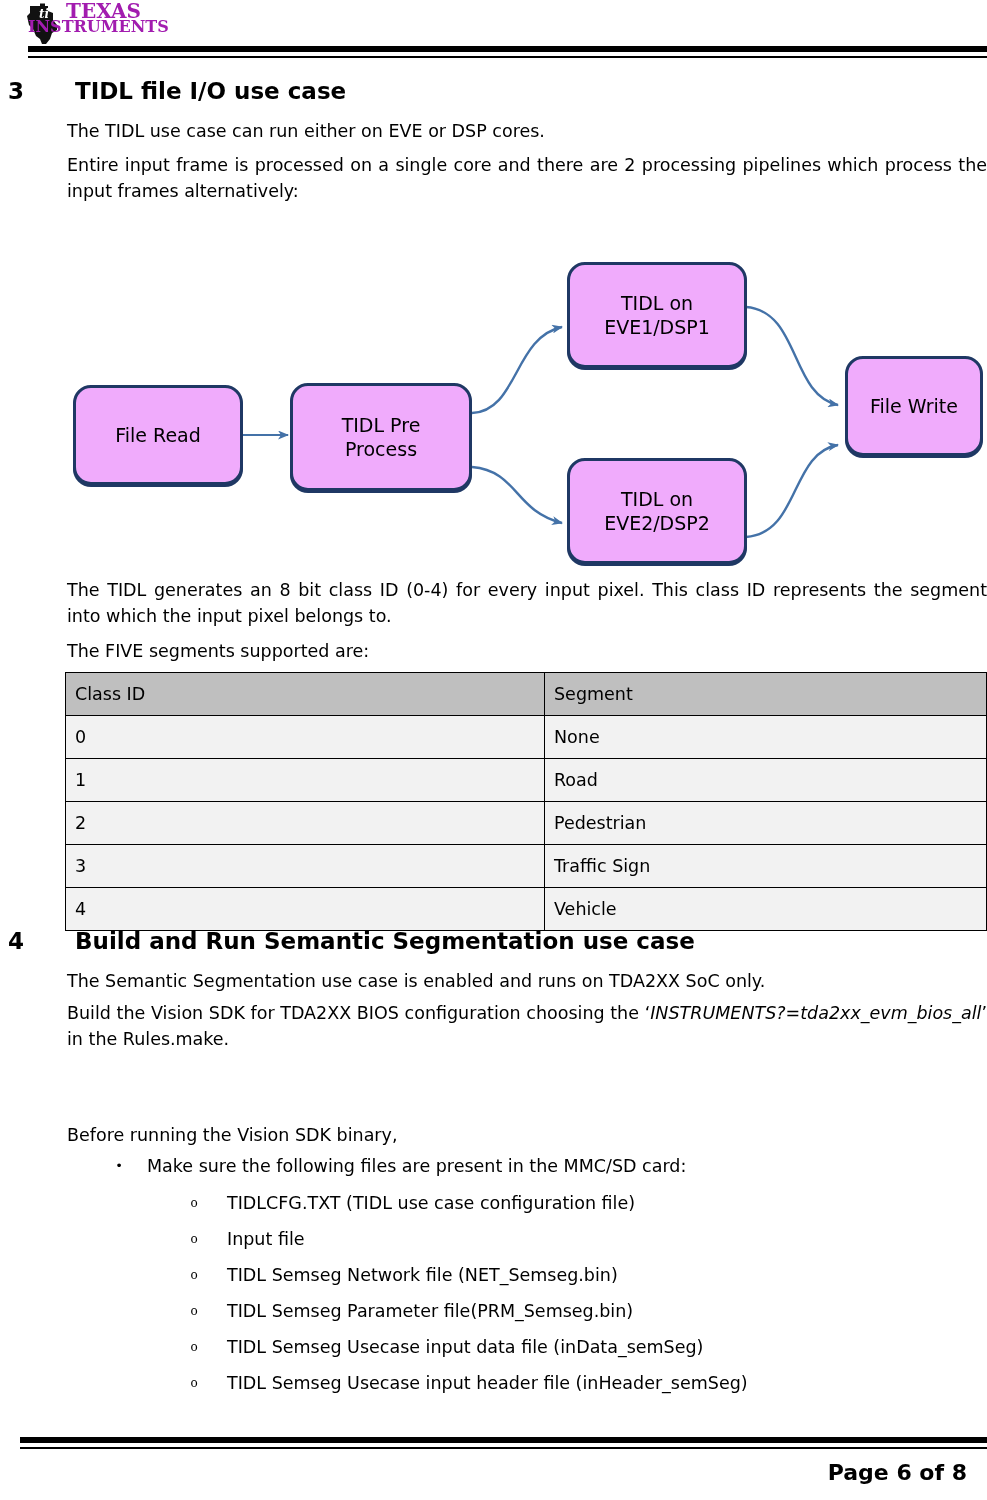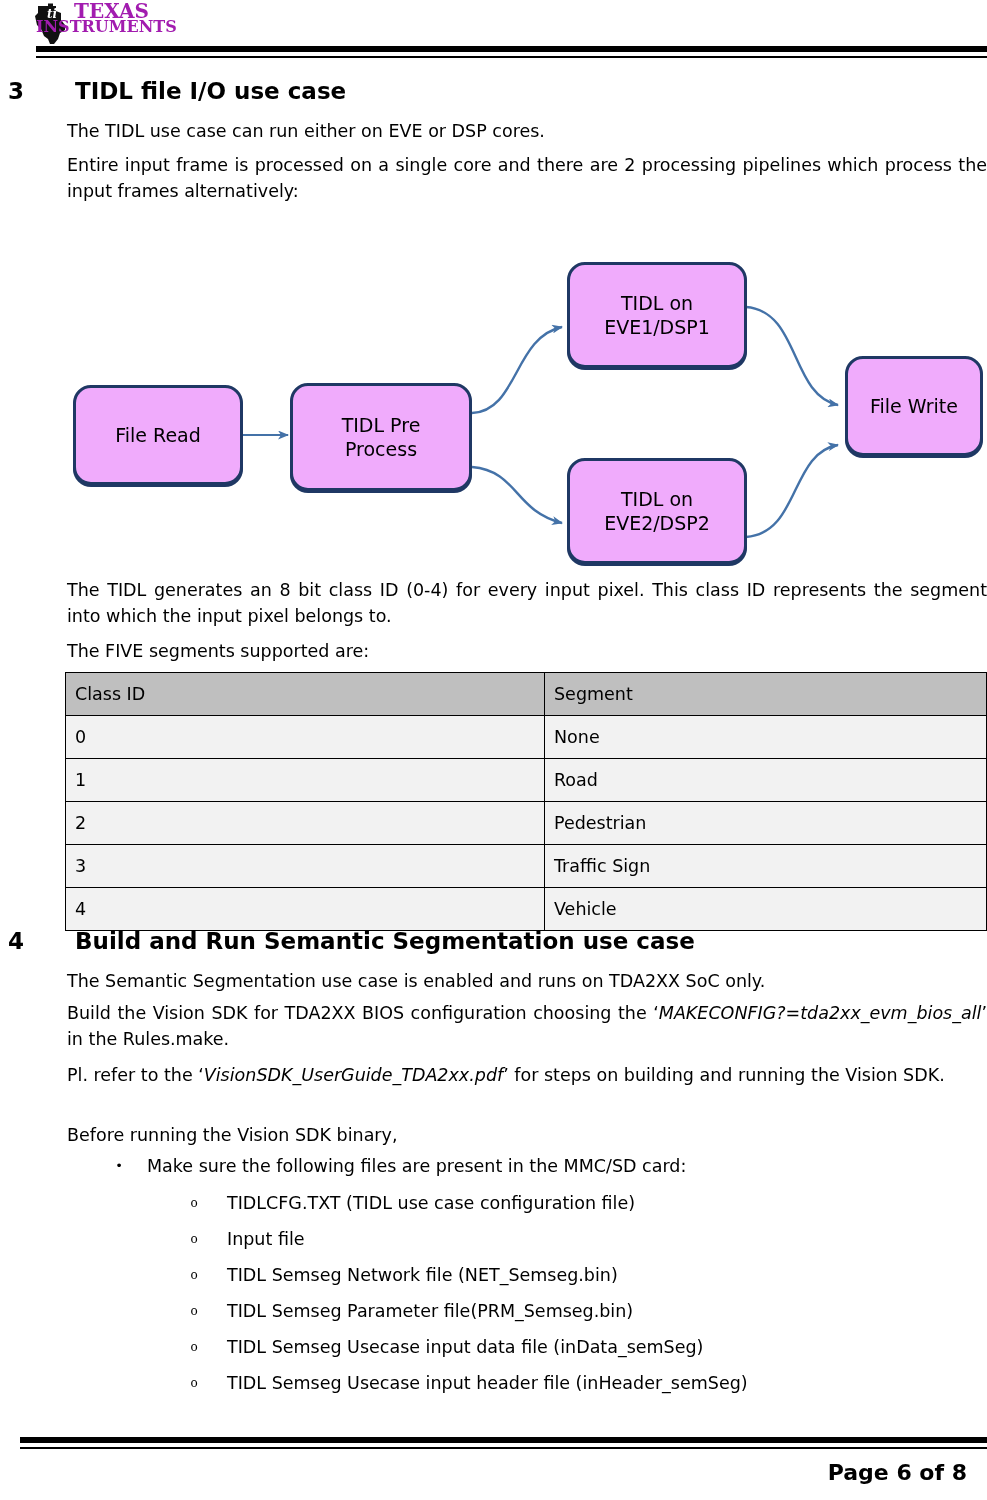--- a/index.html
+++ b/index.html
@@ -18,21 +18,21 @@
   .page {
     position: relative;
     width: 987px;
     height: 1500px;
     box-sizing: border-box;
   }
 
   
   .header {
     position: absolute;
-    top: 0; left: 16px;
+    top: 0; left: 8px;
     width: 899px;
     height: 62px;
   }
   .ti-logo {
     position: absolute;
     left: 18px;
     top: 2px;
     display: flex;
     align-items: flex-start;
   }
@@ -335,23 +335,22 @@
     </tbody>
   </table>
 
   <div class="h1row" style="top:928px;">
     <span class="h1num">4</span>
     <span class="h1title">Build and Run Semantic Segmentation use case</span>
   </div>
 
   <div class="para nojust" style="top:968px;">The Semantic Segmentation use case is enabled and runs on TDA2XX SoC only.</div>
 
-  <div class="para" style="top:1000px;"><span>Build the Vision SDK for TDA2XX BIOS configuration choosing the ‘</span><i>MAKECONFIG?=tda2xx_evm_bios_all</i><span>’ in the Rules.make.</span></div>
-
-  <div class="para" style="top:1062px;"><span>Pl. refer to the ‘</span><i>VisionSDK_UserGuide_TDA2xx.pdf</i><span>’ for steps on building and running the Vision SDK.</span></div>
+  <div class="para" style="top:1000px;"><span>Build the Vision SDK for TDA2XX BIOS configuration choosing the ‘</span><i>INSTRUMENTS?=tda2xx_evm_bios_all</i><span>’ in the Rules.make.</span></div>
+
 
   <div class="para nojust" style="top:1122px;">Before running the Vision SDK binary,</div>
 
   <div class="bullet-l1" style="top:1153px;">
     <span class="mk">•</span>
     <span class="tx">Make sure the following files are present in the MMC/SD card:</span>
   </div>
 
   <div class="bullet-l2" style="top:1190px;">
     <span class="mk">o</span>

